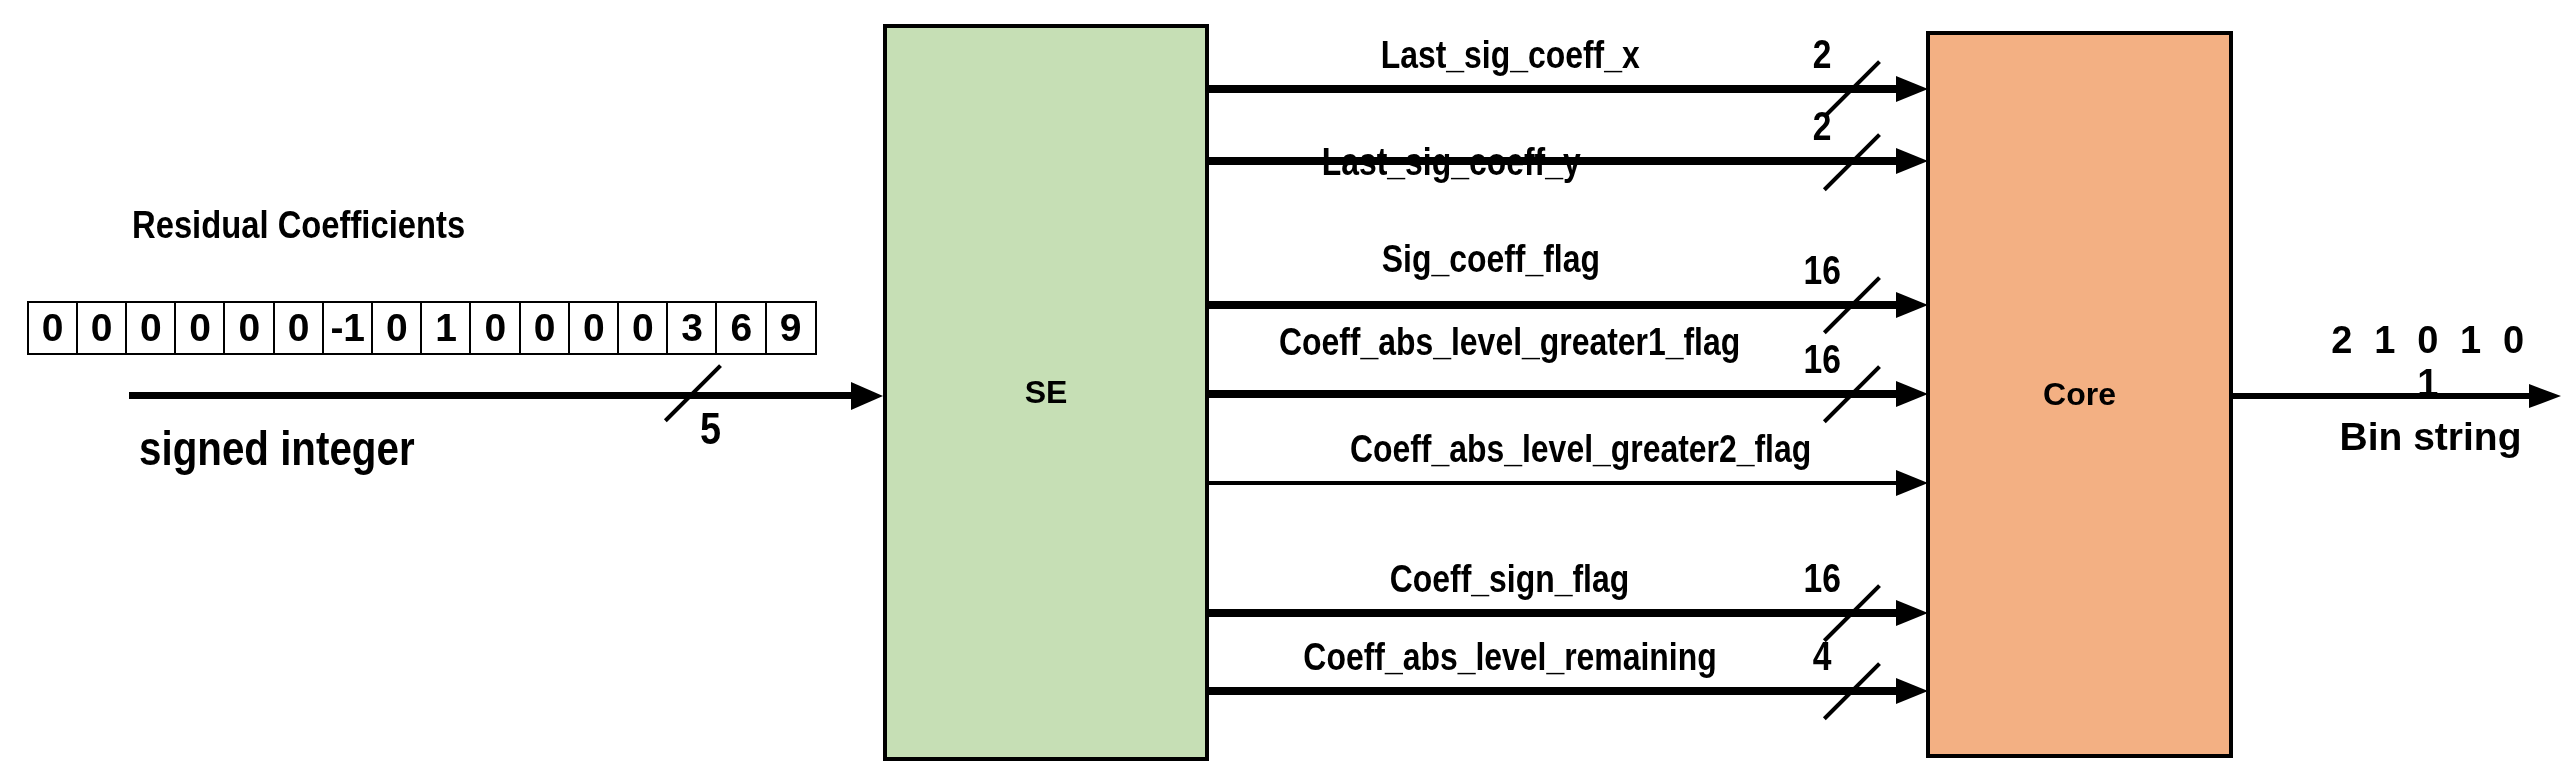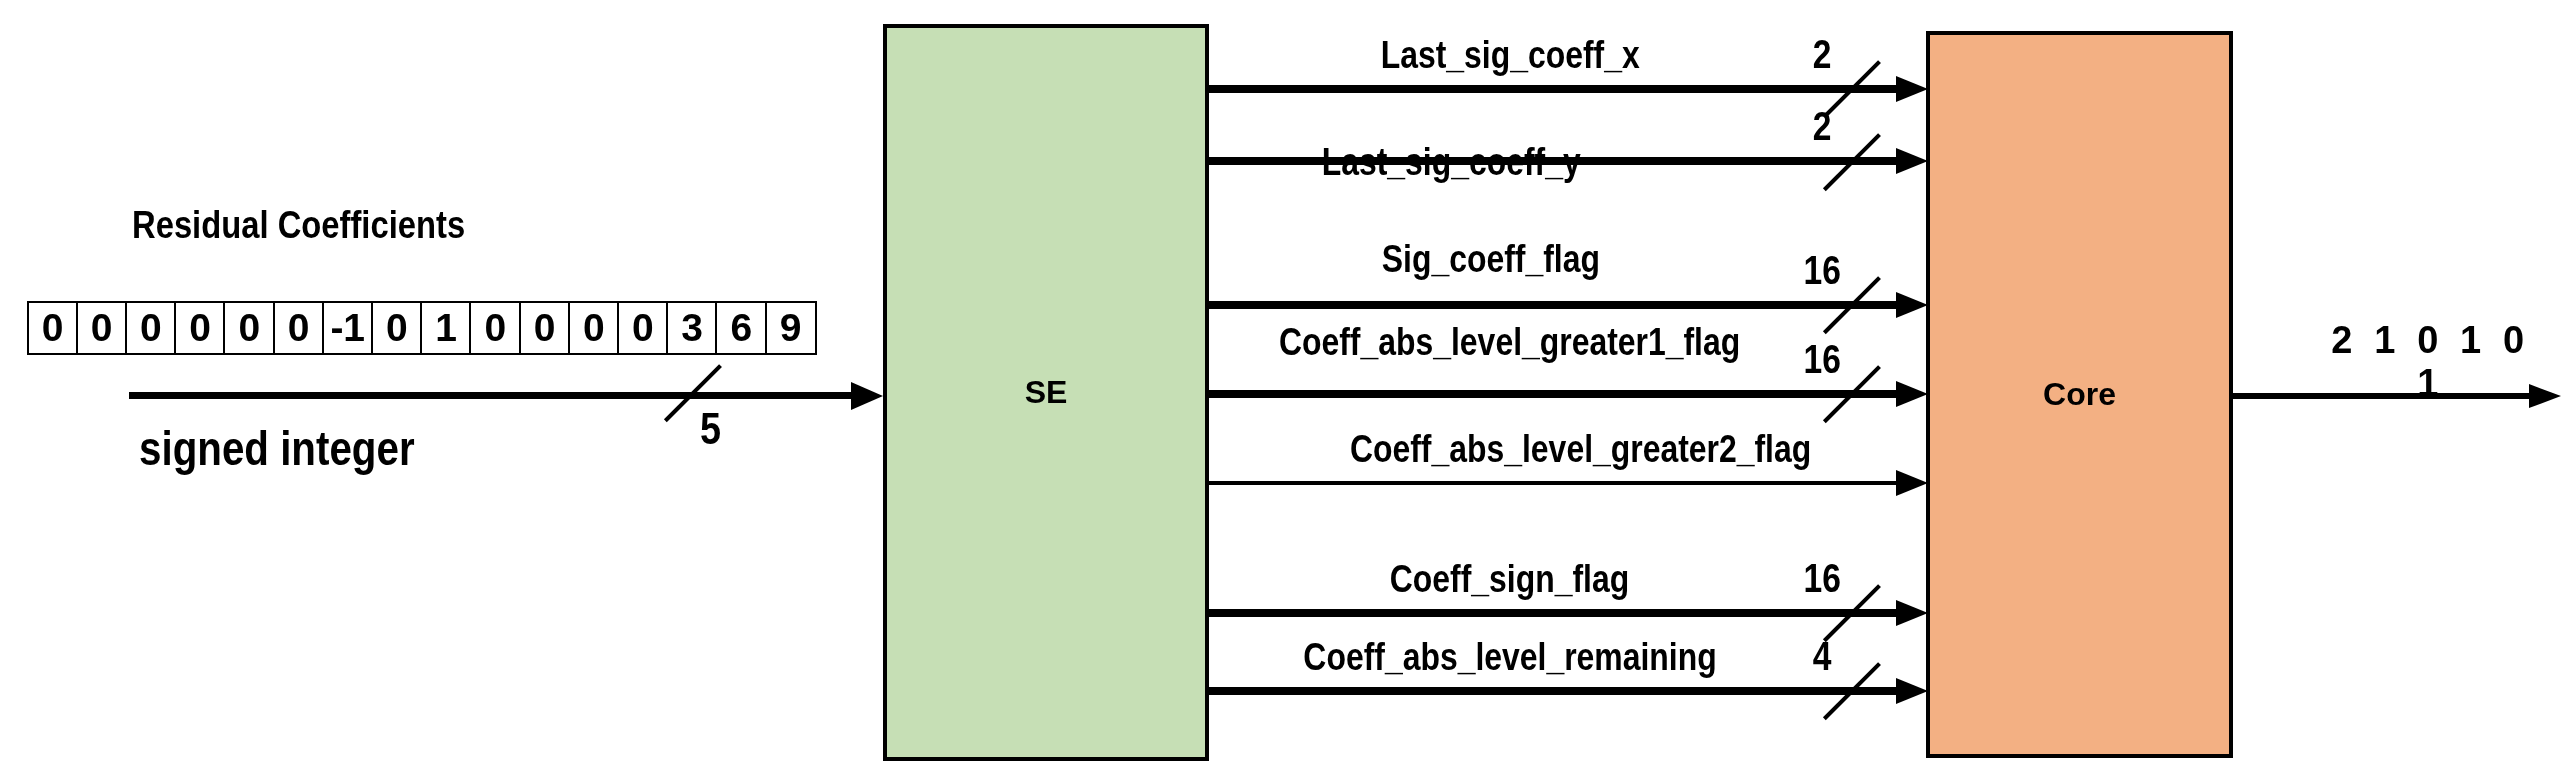--- a/index.html
+++ b/index.html
@@ -153,15 +153,16 @@
         <div class="sig-num" style="left: 1784px; width: 77px; top: 630px; height: 49px;">
           <span class="cond">4</span>
         </div>
         <div class="slash" style="left: 1850px; top: 652px; height: 78px;"></div>
       </div>
     </div>
 
   <div class="abs" style="left:2326px;top:319px;width:209px;text-align:center;font-weight:bold;font-size:38px;letter-spacing:5.6px;">2 1 0 1 0 1</div>
   <div class="wire" style="left:2233px;top:393px;width:298px;height:6.3px;"></div>
   <div class="head" style="left:2529px;top:384px;border-width:12px 0 12px 32px;border-left-color:#000;"></div>
+  <div class="abs" style="left:2326px;top:415px;width:209px;text-align:center;font-weight:bold;font-size:39px;">Bin string</div>
 
 </div>
 
 
 </body></html>

